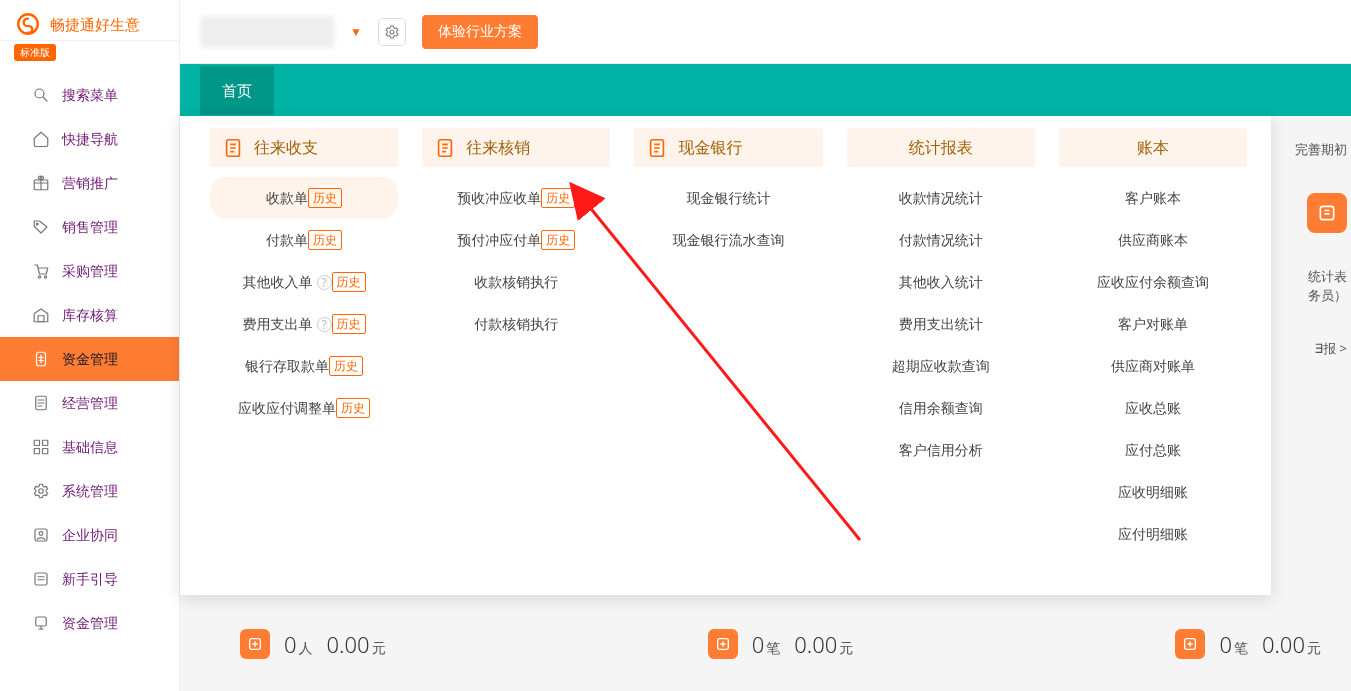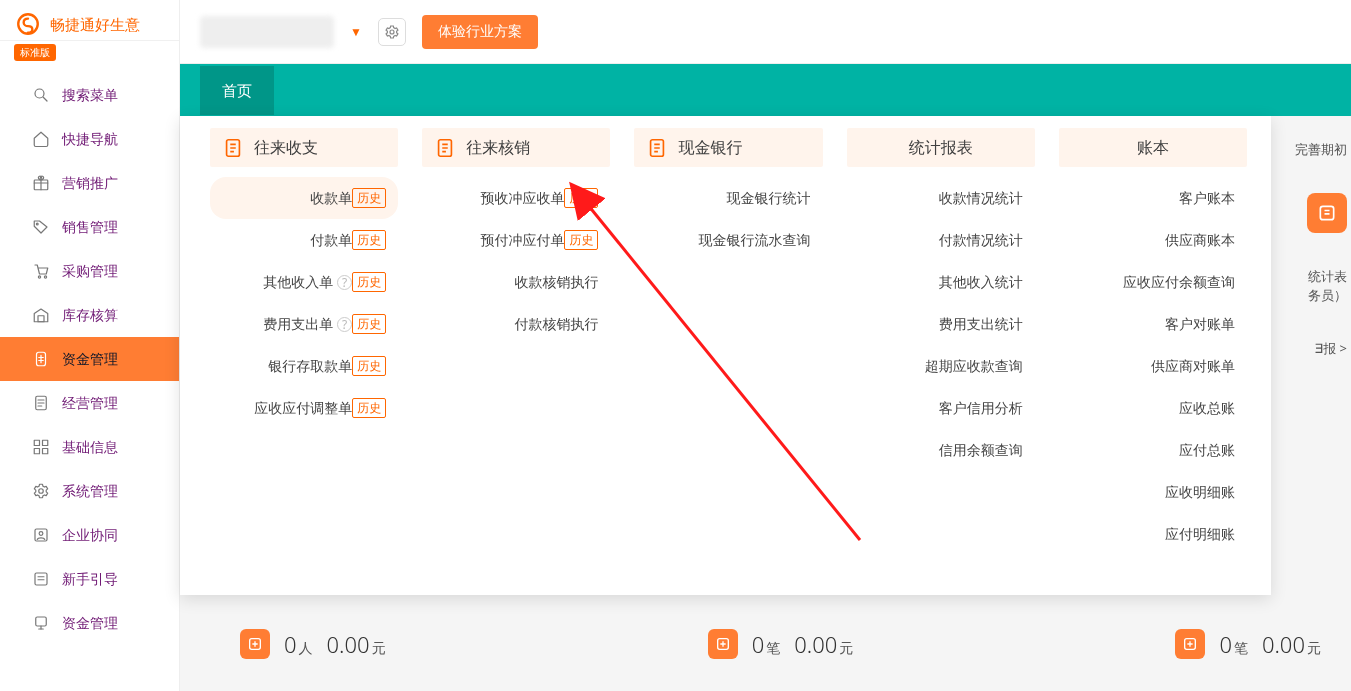--- a/index.html
+++ b/index.html
@@ -110,32 +110,32 @@
       box-shadow: 0 4px 16px rgba(0,0,0,.12);
       z-index: 100;
       padding: 12px 24px 40px 30px;
       display: flex;
       gap: 24px;
     }
     .mega-col { flex: 1; min-width: 0; }
     .mega-col-head {
       display:flex; align-items:center; gap:10px;
       background: #fff4ec;
-      color: #404040;
+      color: #a16207;
       padding: 8px 12px;
       font-size: 16px;
       font-weight: 500;
       margin-bottom: 10px;
       border-radius: 2px;
     }
     .mega-col.noicon .mega-col-head { justify-content:center; padding: 8px 4px; }
     .mega-col-head .hicon { width:22px;height:22px; display:inline-flex;align-items:center;justify-content:center;}
     .mega-list { list-style:none; }
     .mega-item {
-      display:flex; align-items:center; justify-content:flex-end;
+      display:flex; align-items:center; justify-content:center;
       padding: 11px 12px;
       color:#444; cursor:pointer; border-radius:16px;
     }
     .mega-item.active { background:#fff4ec; }
     .mega-item .left { display:flex; align-items:center; gap:4px;}
     .help-circle { font-size:12px; color:#bbb; border:1px solid #ccc; border-radius:50%; width:15px;height:15px; display:inline-flex;align-items:center;justify-content:center;}
     .hist-badge {
       border:1px solid #f60; color:#f60; font-size:12px; padding:0 4px; border-radius:2px;
     }
 
@@ -467,26 +467,26 @@
                 <span>费用支出统计</span>
               </span>
             </li>
             <li class="mega-item">
               <span class="left">
                 <span>超期应收款查询</span>
               </span>
             </li>
             <li class="mega-item">
               <span class="left">
+                <span>信用余额查询</span>
+              </span>
+            </li>
+            <li class="mega-item">
+              <span class="left">
                 <span>客户信用分析</span>
-              </span>
-            </li>
-            <li class="mega-item">
-              <span class="left">
-                <span>信用余额查询</span>
               </span>
             </li>
           </ul>
         </div>
         <div class="mega-col noicon">
           <div class="mega-col-head">
             <span>账本</span>
           </div>
           <ul class="mega-list">
             <li class="mega-item">

